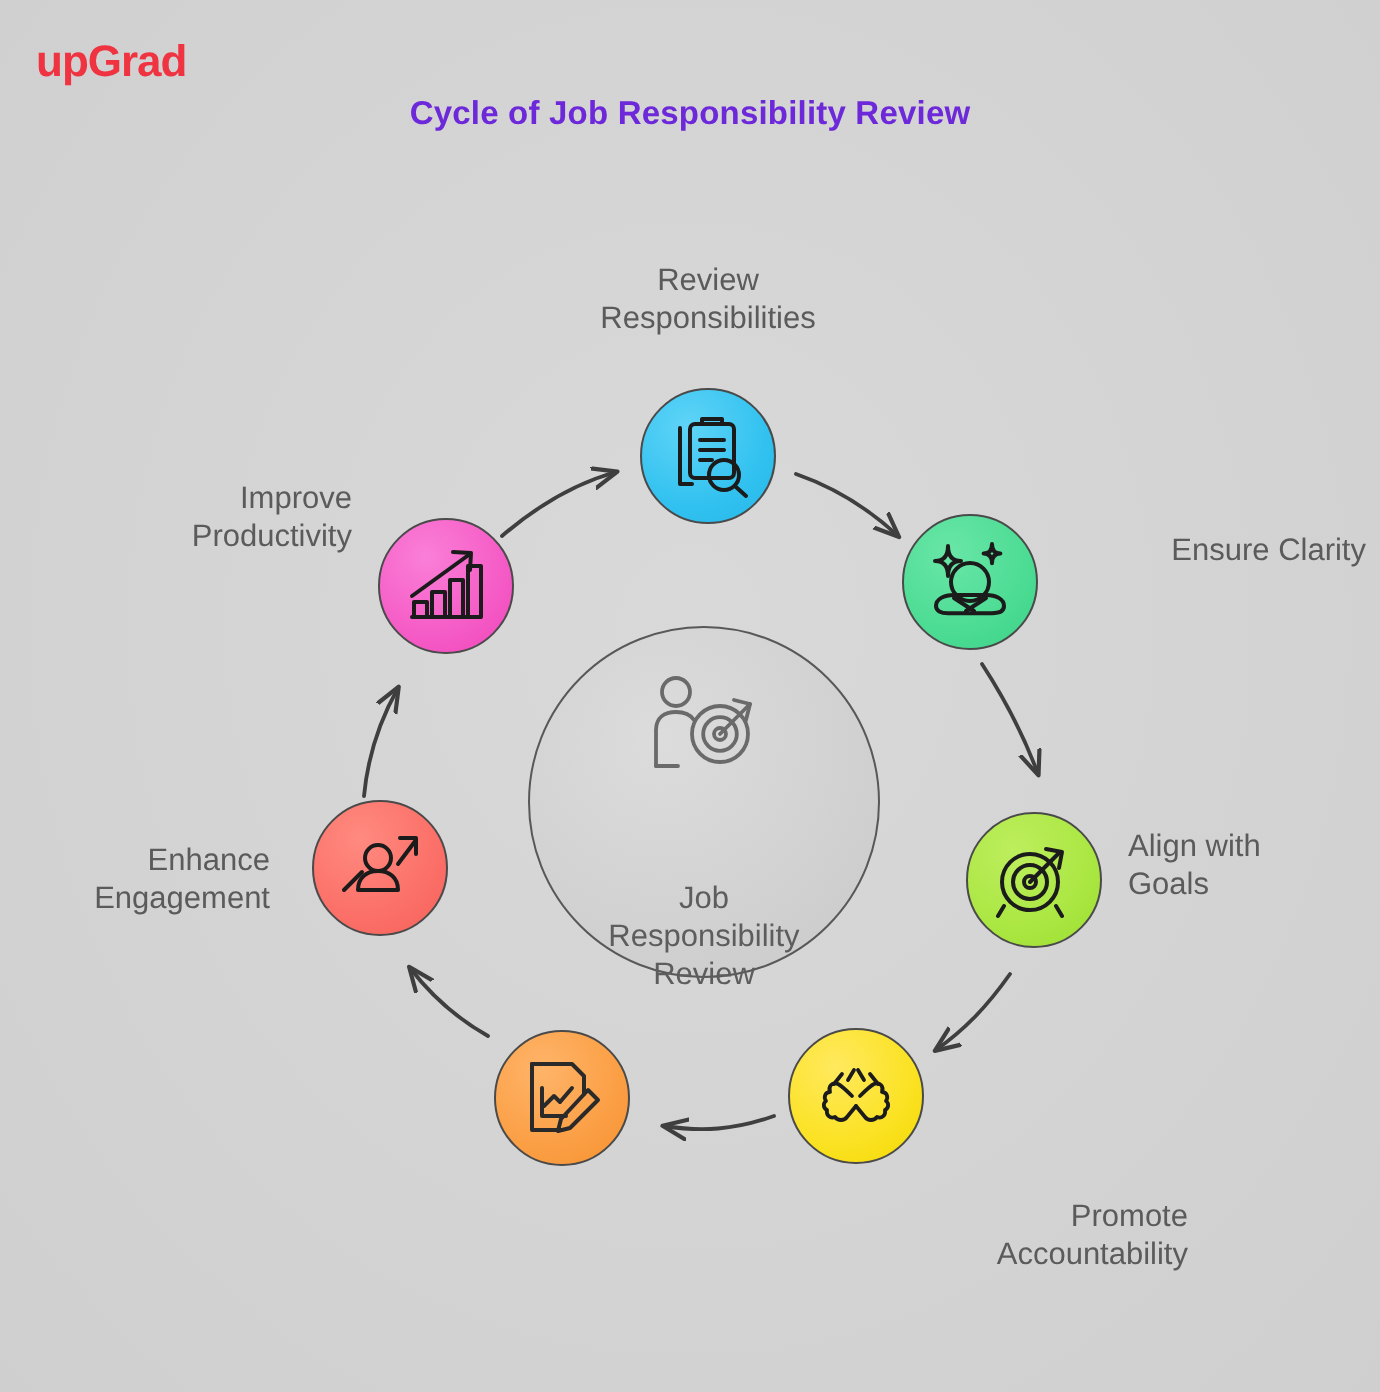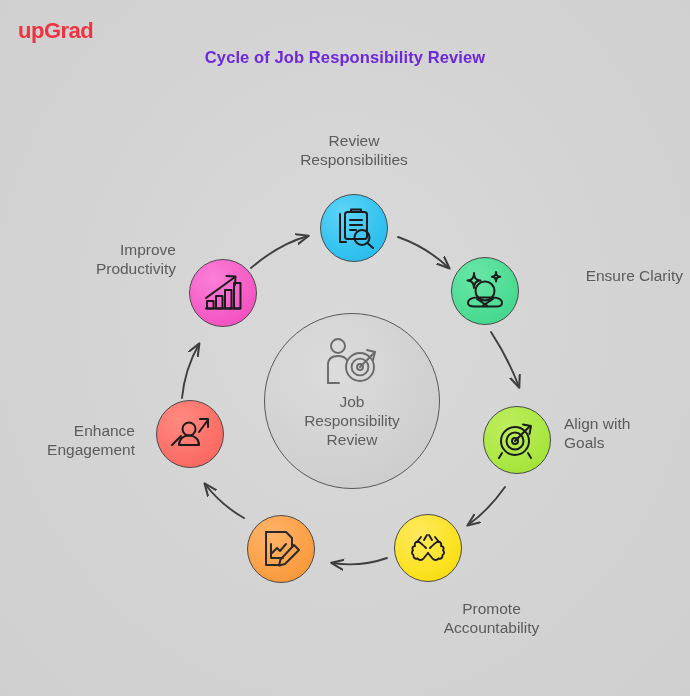--- a/index.html
+++ b/index.html
@@ -69,20 +69,21 @@
     height: 176px;
     border-radius: 50%;
     background: radial-gradient(circle at 38% 32%, #dcdcdc 0%, #d2d2d2 55%, #c9c9c9 100%);
     border: 1.6px solid #585858;
     box-sizing: border-box;
     display: flex;
     flex-direction: column;
     align-items: center;
     justify-content: flex-start;
     padding-top: 22px;
+    gap: 48px;
   }
   .hub-icon { width: 62px; height: 52px; display:block; }
   .hub-text {
     margin-top: 4px;
     text-align: center;
     font-size: 15.5px;
     line-height: 1.24;
     color: #5d5d5d;
     white-space: pre-line;
   }
@@ -124,21 +125,21 @@
   #node-align         { background: radial-gradient(circle at 35% 28%, #bdee5d 0%, #abe743 60%, #9ade2e 100%); }
   #node-accountability{ background: radial-gradient(circle at 35% 28%, #ffe95e 0%, #fbe223 60%, #f2d800 100%); }
   #node-update        { background: radial-gradient(circle at 35% 28%, #ffb469 0%, #fb9f45 60%, #f59130 100%); }
   #node-engagement    { background: radial-gradient(circle at 35% 28%, #ff8a80 0%, #fb7068 60%, #f5605a 100%); }
   #node-productivity  { background: radial-gradient(circle at 35% 28%, #fa7fd7 0%, #f55cc6 60%, #ef45ba 100%); }
 
   
   #label-review         { left: 264px; top: 131px; width: 180px; text-align: center; }
   #label-clarity        { left: 533px; top: 266px; width: 150px; text-align: right; }
   #label-align          { left: 564px; top: 414px; width: 120px; text-align: left; }
-  #label-accountability { left: 389px; top: 599px; width: 205px; text-align: center; }
+  #label-accountability { left: 389px; top: 599px; width: 205px; text-align: right; }
   #label-update         { left: 178px; top: 599px; width: 205px; text-align: center; }
   #label-engagement     { left: 0; top: 421px; width: 135px; text-align: right; }
   #label-productivity   { left: 36px; top: 240px; width: 140px; text-align: right; }
 </style>
 </head>
 <body>
 
 <div class="brand">upGrad</div>
 
 <div class="title">Cycle of Job Responsibility Review</div>

